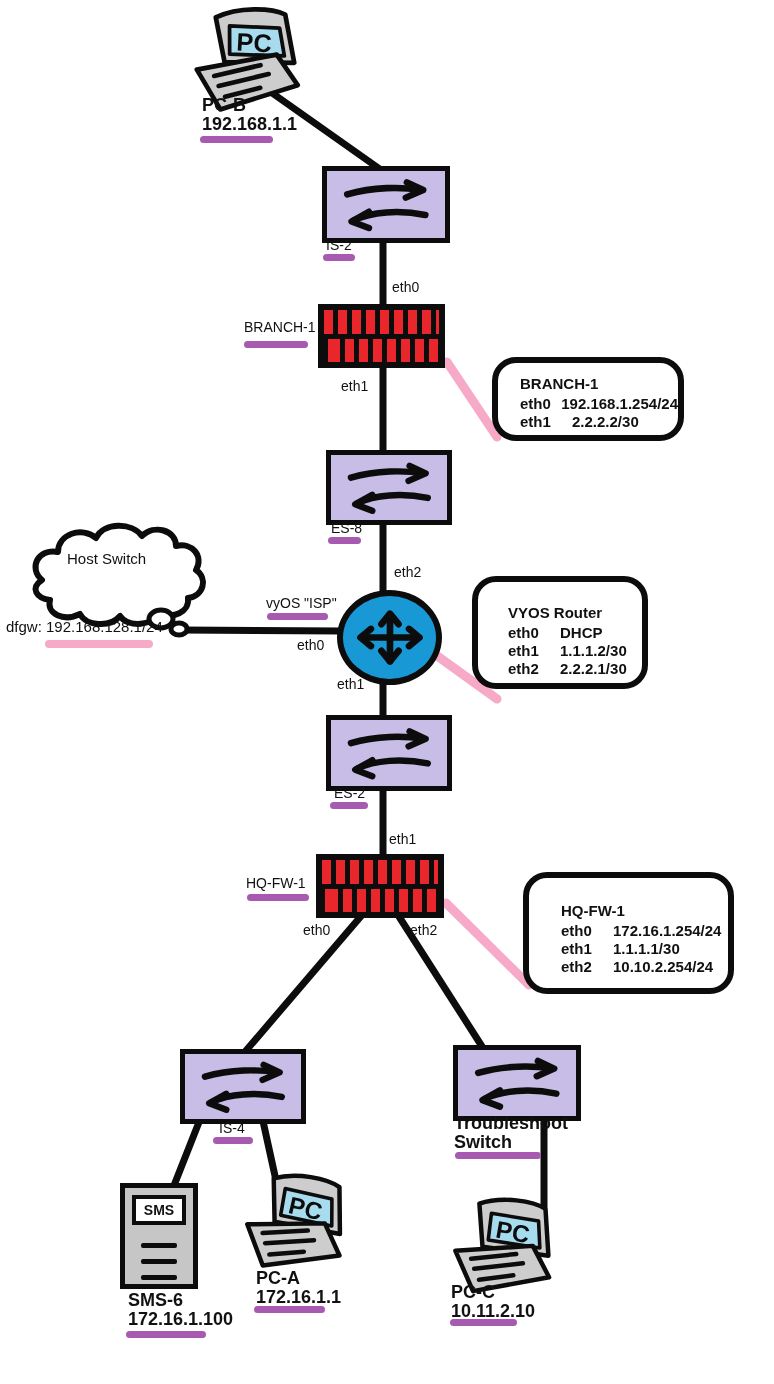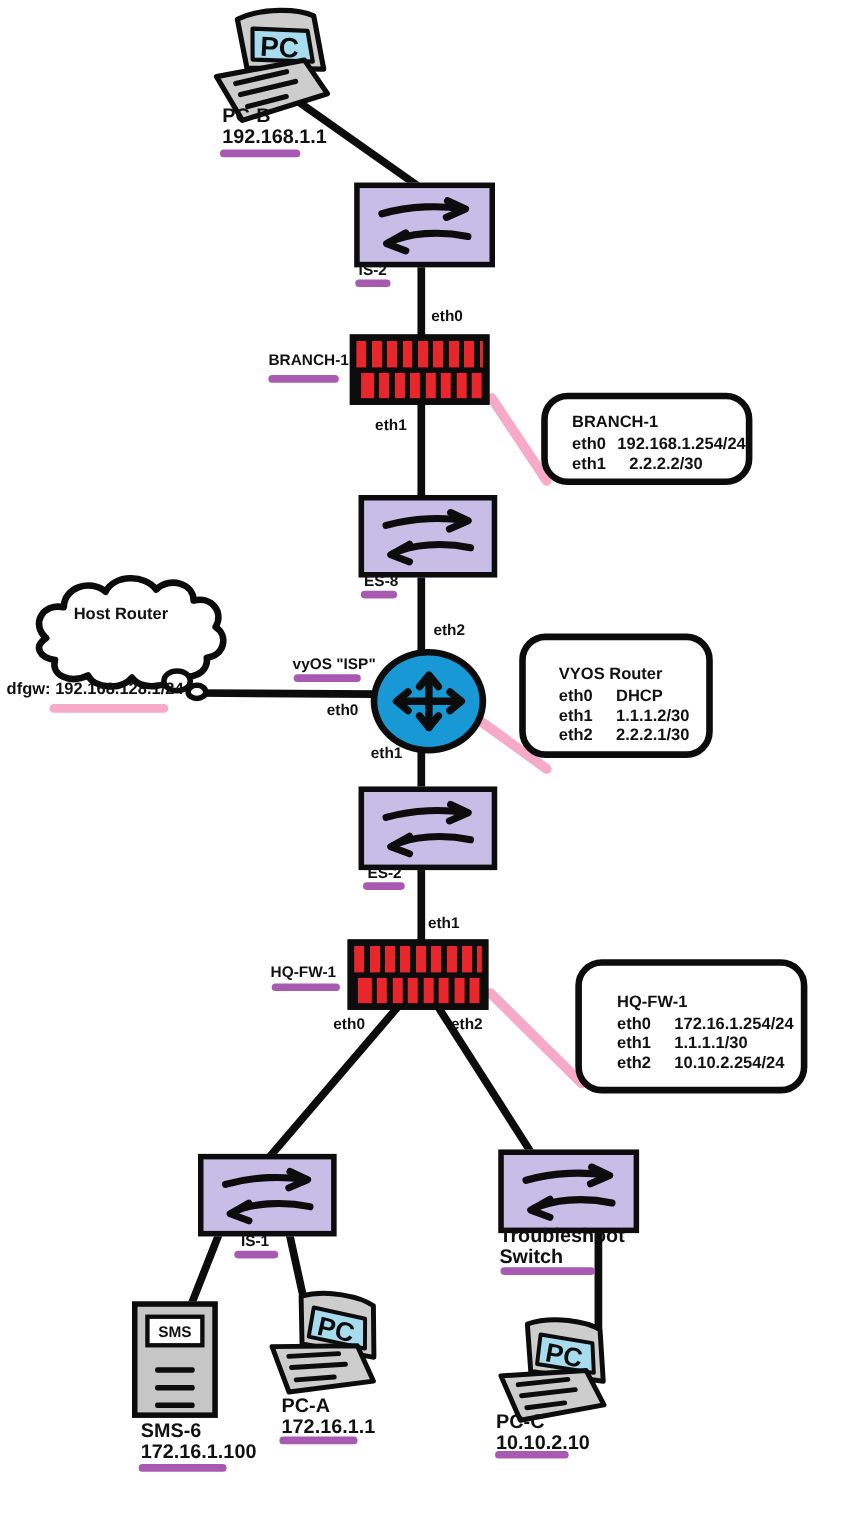--- a/index.html
+++ b/index.html
@@ -4,21 +4,21 @@
 <style>
   html,body { margin:0; padding:0; background:#fff; }
   .canvas {
     position:relative; width:774px; height:1384px; overflow:hidden;
     font-family:"Liberation Sans", sans-serif; color:#111; background:#fff;
   }
   svg.wires { position:absolute; left:0; top:0; width:774px; height:1384px; }
   .wire  { fill:none; stroke:#0c0c0c; stroke-width:7; stroke-linecap:round; }
   .pinkwire { fill:none; stroke:#f7a9c8; stroke-width:9; stroke-linecap:round; }
 
-  .lbl { position:absolute; font-weight:700; font-size:14px; line-height:18px; white-space:nowrap; }
+  .lbl { position:absolute; font-weight:400; font-size:14px; line-height:18px; white-space:nowrap; }
   .lbl2 { position:absolute; font-weight:700; font-size:18px; line-height:19px; white-space:nowrap; }
   .ul { position:absolute; height:7px; border-radius:4px; background:#a85ab0; }
   .ul.pink { background:#f7a9c8; height:8px; }
 
   .switch {
     position:absolute; background:#c7bde7; border:5px solid #0c0c0c;
     display:flex; align-items:center; justify-content:center;
   }
   .switch svg { width:92%; height:84%; }
   .ink { fill:none; stroke:#0c0c0c; stroke-width:6; stroke-linecap:round; stroke-linejoin:round; }
@@ -140,21 +140,21 @@
   <div class="ul" style="left:328px;top:537px;width:33px"></div>
   <div class="lbl" style="left:394px;top:563px">eth2</div>
 
   <svg style="position:absolute;left:12px;top:516px;width:195px;height:125px" viewBox="0 0 195 125">
     <path d="M30,64 C16,52 26,32 46,36 C46,18 70,10 84,22 C92,6 120,6 130,20 C142,8 164,14 164,30
              C180,26 192,40 184,54 C196,62 192,80 176,82 C178,96 160,104 148,96 C142,110 116,112 108,100
              C98,112 74,110 68,98 C52,106 34,98 38,84 C24,82 18,72 30,64 Z" fill="#fff" stroke="#0c0c0c" stroke-width="6" stroke-linejoin="round"></path>
     <ellipse cx="149" cy="103" rx="12" ry="9" fill="#fff" stroke="#0c0c0c" stroke-width="5"></ellipse>
     <ellipse cx="167" cy="113" rx="8" ry="6" fill="#fff" stroke="#0c0c0c" stroke-width="5"></ellipse>
   </svg>
-  <div class="lbl" style="left:67px;top:550px;font-size:15px">Host Router</div>
+  <div class="lbl" style="left:67px;top:550px;font-size:15px">Host Switch</div>
   <div class="lbl" style="left:6px;top:618px;font-size:15px">dfgw: 192.168.128.1/24</div>
   <div class="ul pink" style="left:45px;top:640px;width:108px"></div>
 
   <div class="router" style="left:337px;top:590px;width:93px;height:83px">
     <svg viewBox="0 0 84 72">
       <path class="rink" d="M42,12 L42,61"></path>
       <path class="rink" d="M33,22 L42,11 L51,22"></path>
       <path class="rink" d="M33,50 L42,61 L51,50"></path>
       <path class="rink" d="M12,36 L72,36"></path>
       <path class="rink" d="M22,27 L11,36 L22,45"></path>
@@ -220,21 +220,21 @@
   </div>
 
   <div class="switch" style="left:180px;top:1049px;width:116px;height:65px">
     <svg viewBox="0 0 100 50">
       <path class="ink" d="M14,16 C38,9 64,9 82,12"></path>
         <path class="ink" d="M69,5 L84,12 L68,19"></path>
       <path class="ink" d="M86,35 C62,30 36,32 20,40"></path>
         <path class="ink" d="M34,32 L18,41 L34,47"></path>
     </svg>
   </div>
-  <div class="lbl" style="left:219px;top:1119px">IS-1</div>
+  <div class="lbl" style="left:219px;top:1119px">IS-4</div>
   <div class="ul" style="left:213px;top:1137px;width:40px"></div>
 
   <div class="switch" style="left:453px;top:1045px;width:118px;height:66px">
     <svg viewBox="0 0 100 50">
       <path class="ink" d="M14,16 C38,9 64,9 82,12"></path>
         <path class="ink" d="M69,5 L84,12 L68,19"></path>
       <path class="ink" d="M86,35 C62,30 36,32 20,40"></path>
         <path class="ink" d="M34,32 L18,41 L34,47"></path>
     </svg>
   </div>
@@ -267,17 +267,17 @@
     <div>172.16.1.1</div>
   </div>
   <div class="ul" style="left:254px;top:1306px;width:71px"></div>
 
   <svg class="laptop" style="left:448px;top:1196px;width:112px;height:103px;transform:rotate(3deg)" viewBox="0 0 120 115">
     <use href="#laptop-sym"></use>
     <text class="pc-text" x="50" y="48" transform="rotate(7 60 40)">PC</text>
   </svg>
   <div class="lbl2" style="left:451px;top:1283px">
     <div>PC-C</div>
-    <div>10.10.2.10</div>
+    <div>10.11.2.10</div>
   </div>
   <div class="ul" style="left:450px;top:1319px;width:67px"></div>
 
 </div>
 
 </body></html>

